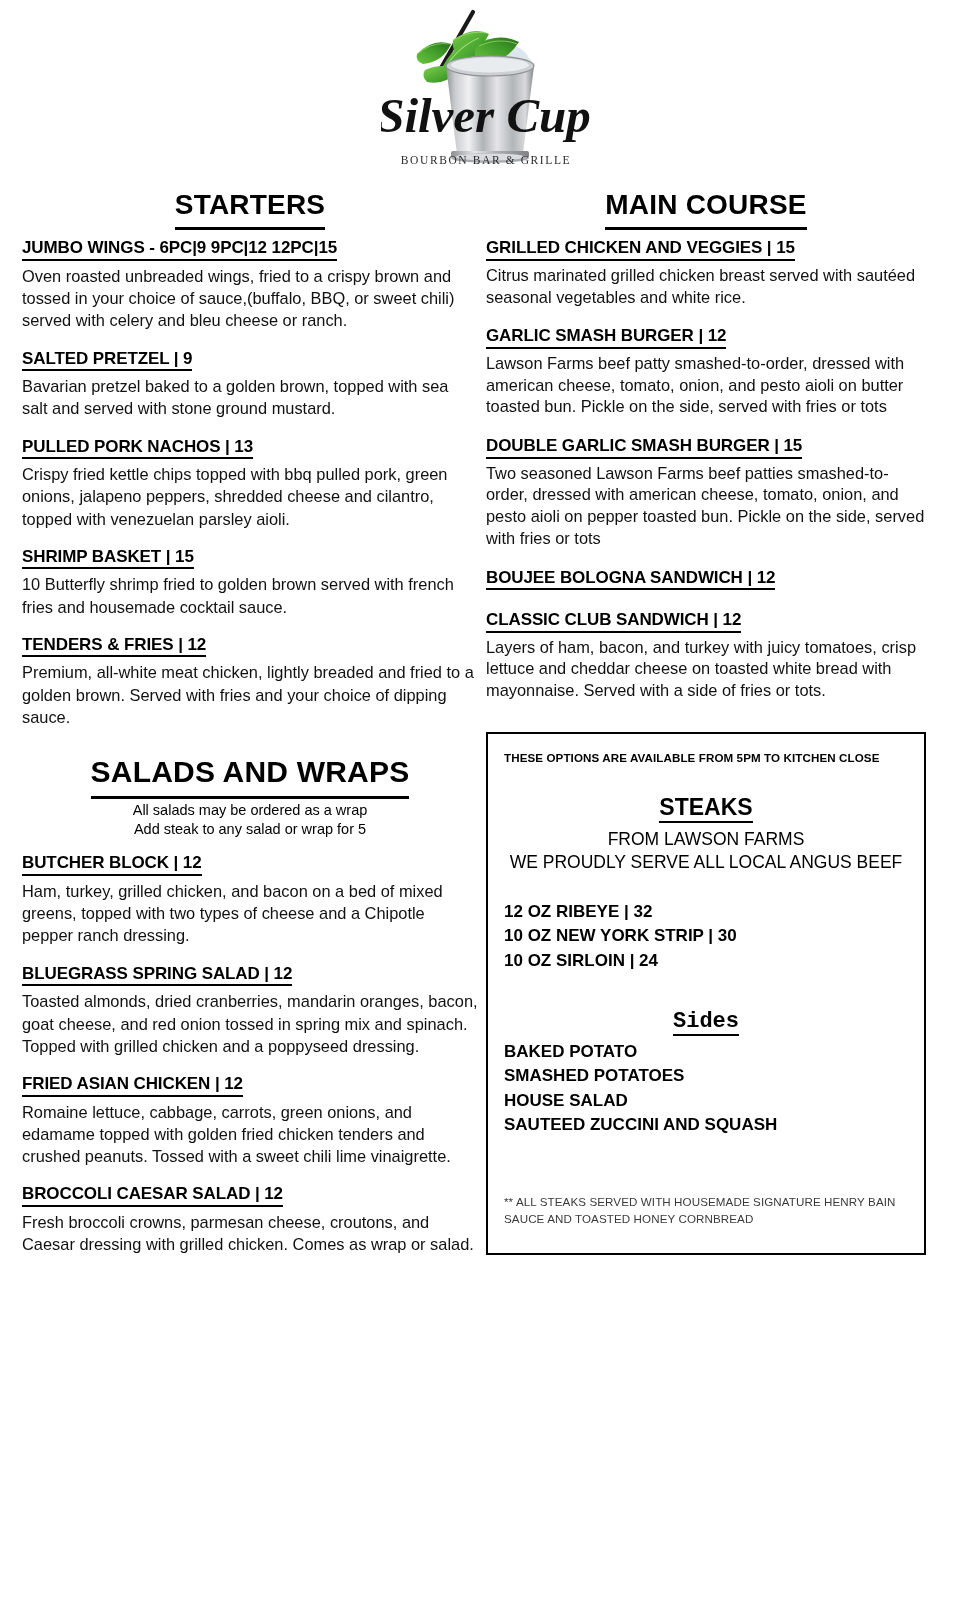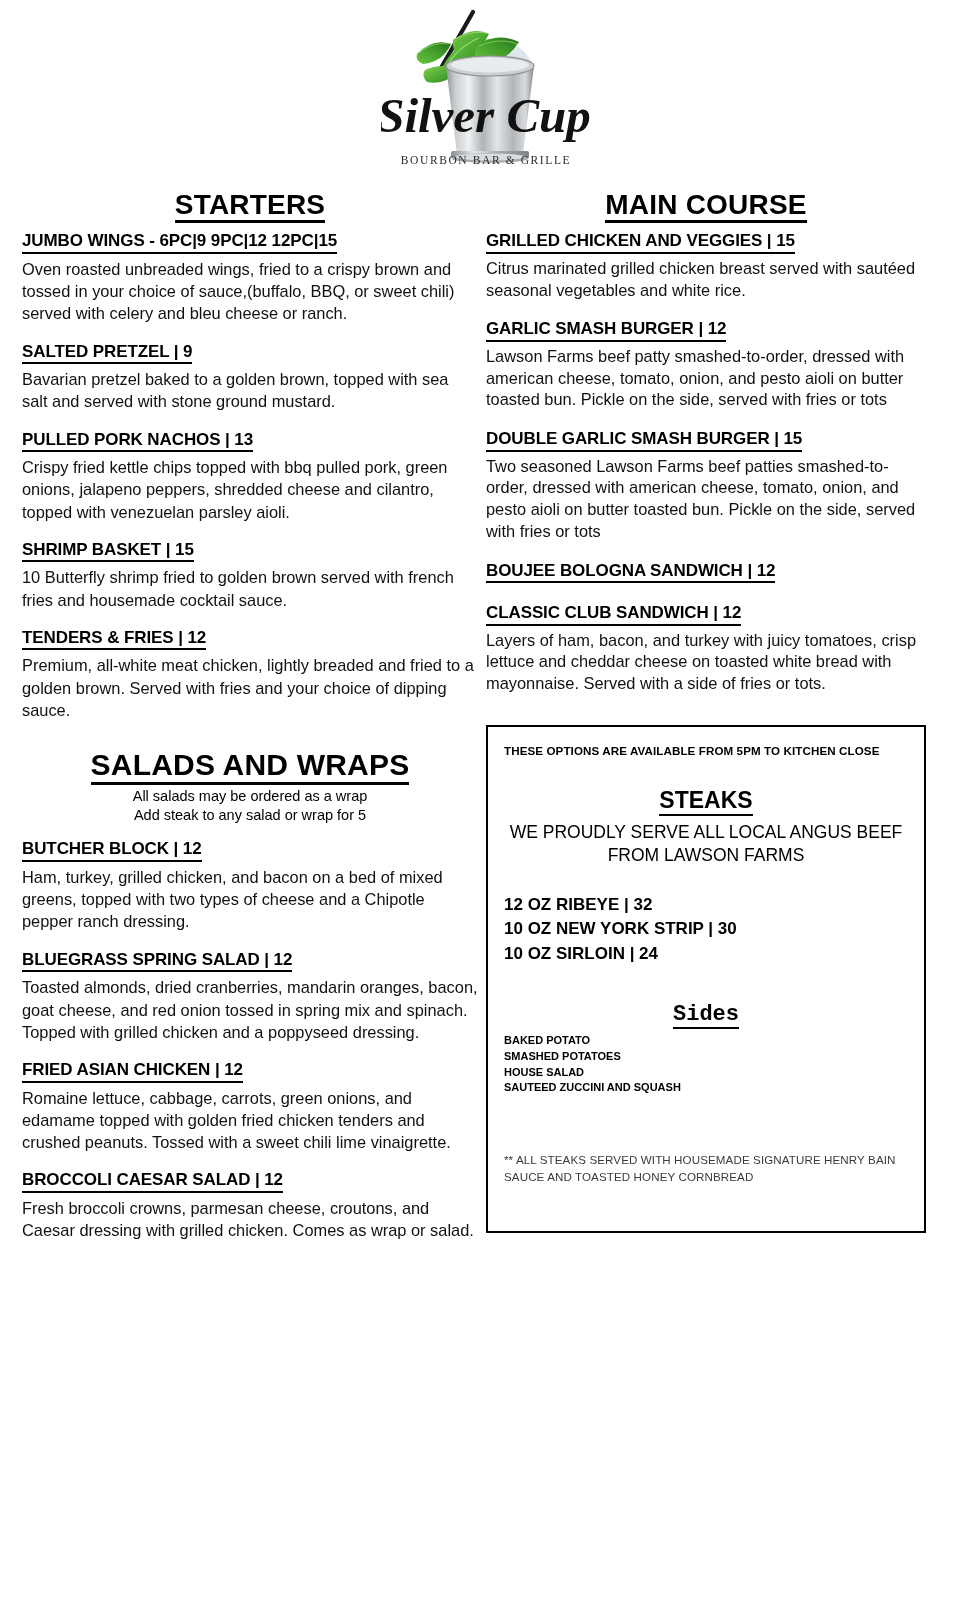--- a/index.html
+++ b/index.html
@@ -55,21 +55,21 @@
   .section-title {
     text-align: center;
     font-size: 28px;
     font-weight: bold;
     letter-spacing: 0.2px;
     margin: 10px 0 8px 0;
     line-height: 1.05;
   }
   .section-title span {
     border-bottom: 3px solid #000;
-    padding-bottom: 1px;
+    padding-bottom: 8px;
     display: inline-block;
   }
   .section-title.salads {
     font-size: 30px;
     margin-top: 28px;
     margin-bottom: 2px;
   }
   .section-sub {
     text-align: center;
     font-size: 14.5px;
@@ -140,21 +140,21 @@
     font-size: 22px;
     font-weight: bold;
     margin: 34px 0 4px 0;
   }
   .sides-title span {
     border-bottom: 2.5px solid #000;
     display: inline-block;
     font-family: Liberation Mono, monospace;
   }
   .side-line {
-    font-size: 11px;
+    font-size: 17px;
     font-weight: bold;
     line-height: 1.44;
   }
   .steaks-foot {
     font-size: 11.6px;
     line-height: 1.45;
     letter-spacing: 0.1px;
     color: #3a3a3a;
     margin-top: 56px;
   }
@@ -315,40 +315,40 @@
     <div class="item">
       <div class="item-name">GRILLED CHICKEN AND VEGGIES | 15</div>
       <div class="item-desc">Citrus marinated grilled chicken breast served with sautéed seasonal vegetables and white rice.</div>
     </div>
     <div class="item">
       <div class="item-name">GARLIC SMASH BURGER | 12</div>
       <div class="item-desc">Lawson Farms beef patty smashed-to-order, dressed with  american cheese, tomato, onion, and pesto aioli on butter toasted bun. Pickle on the side, served with fries or tots</div>
     </div>
     <div class="item">
       <div class="item-name">DOUBLE GARLIC SMASH BURGER | 15</div>
-      <div class="item-desc">Two seasoned Lawson Farms beef patties smashed-to-order, dressed with  american cheese, tomato, onion, and pesto aioli on butter toasted bun. Pickle on the side, served with fries or tots</div>
+      <div class="item-desc">Two seasoned Lawson Farms beef patties smashed-to-order, dressed with  american cheese, tomato, onion, and pesto aioli on pepper toasted bun. Pickle on the side, served with fries or tots</div>
     </div>
     <div class="item">
       <div class="item-name">BOUJEE BOLOGNA SANDWICH | 12</div>
     </div>
     <div class="item">
       <div class="item-name">CLASSIC CLUB SANDWICH | 12</div>
       <div class="item-desc">Layers of ham, bacon, and turkey with juicy tomatoes, crisp lettuce and cheddar cheese on toasted white bread with mayonnaise.  Served with a side of fries or tots.</div>
     </div>
 
     <div class="steaks-box">
       <div class="steaks-avail">THESE OPTIONS ARE AVAILABLE FROM 5PM TO KITCHEN CLOSE</div>
 
       <div class="steaks-title">
         <span>STEAKS</span>
       </div>
 
       <div class="steaks-blurb">
+        <div>FROM LAWSON FARMS</div>
         <div>WE PROUDLY SERVE ALL LOCAL ANGUS BEEF</div>
-        <div>FROM LAWSON FARMS</div>
       </div>
 
       <div class="steak-line">12 OZ RIBEYE | 32</div>
       <div class="steak-line">10 OZ NEW YORK STRIP | 30</div>
       <div class="steak-line">10 OZ SIRLOIN | 24</div>
 
       <div class="sides-title">
         <span>Sides</span>
       </div>
 

